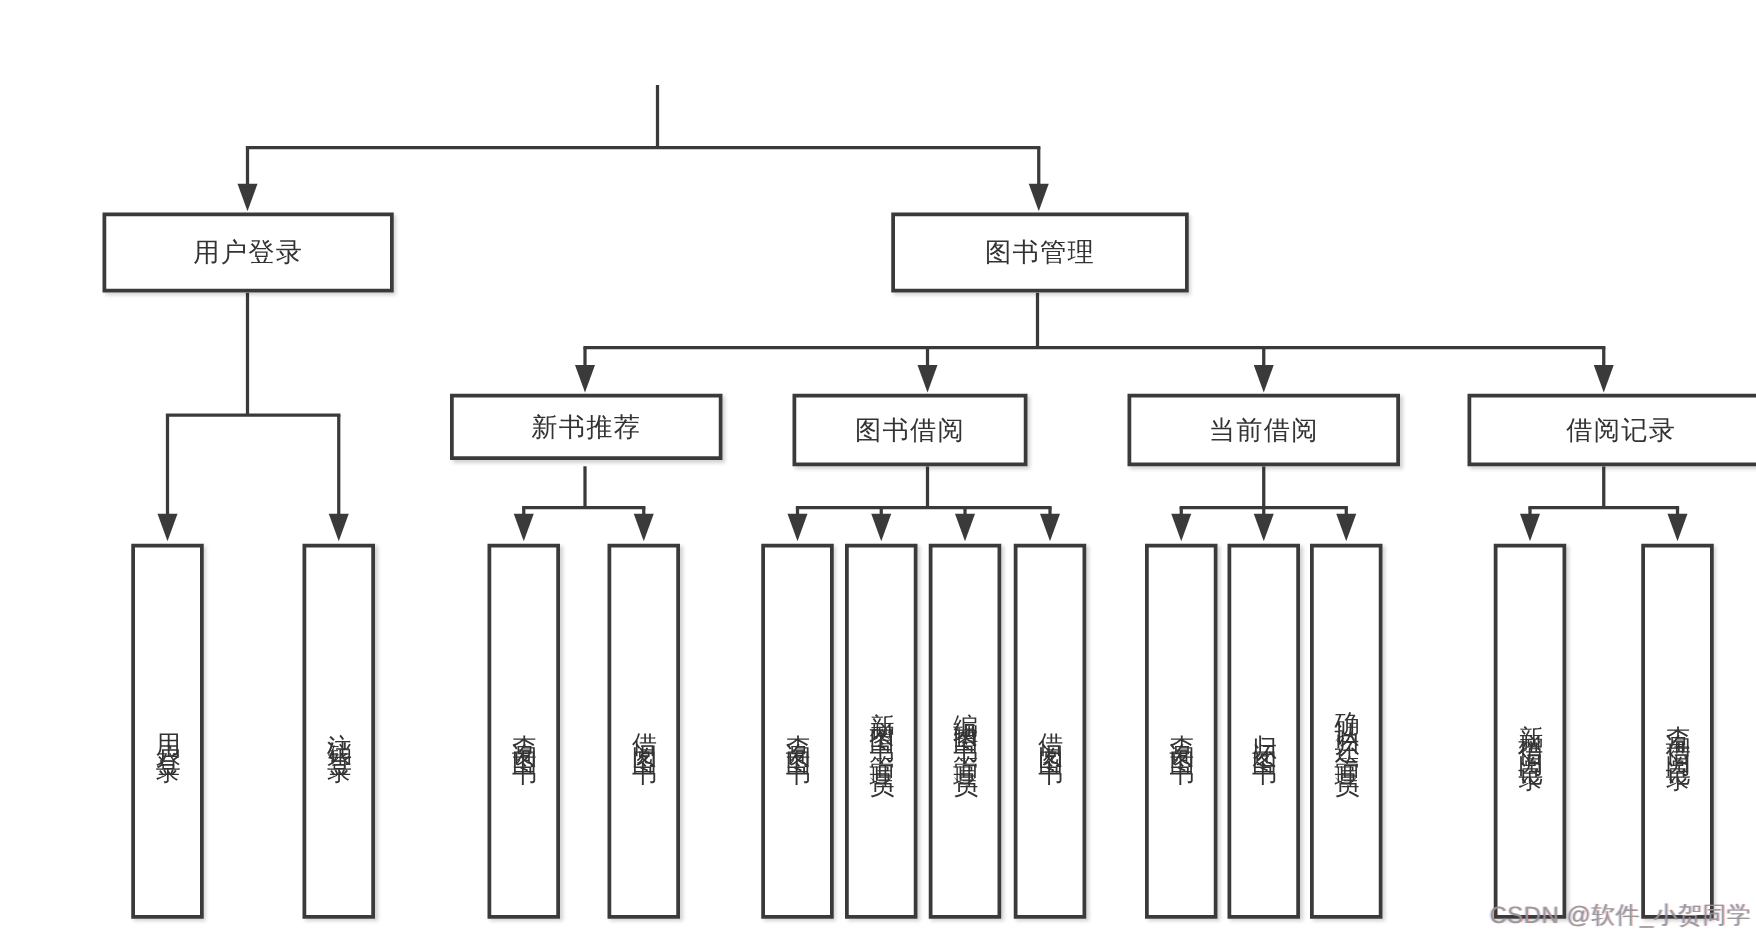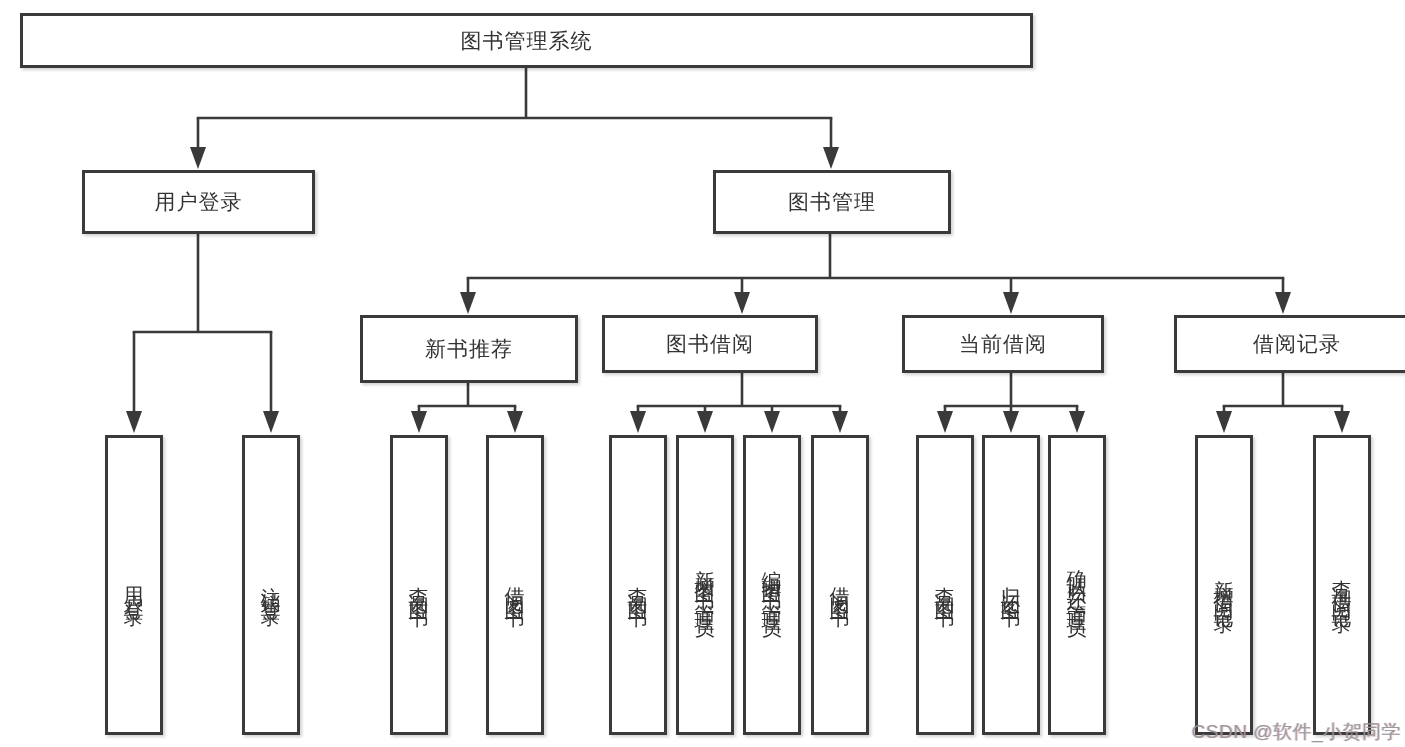--- a/index.html
+++ b/index.html
@@ -108,28 +108,27 @@
     <polygon points="1069,411 1085,411 1077,433" stroke="none"></polygon>
 
     <line x1="1283" y1="373" x2="1283" y2="406"></line>
     <line x1="1222.7" y1="406" x2="1343.3" y2="406"></line>
     <line x1="1224" y1="406" x2="1224" y2="418"></line>
     <polygon points="1216,411 1232,411 1224,433" stroke="none"></polygon>
     <line x1="1342" y1="406" x2="1342" y2="418"></line>
     <polygon points="1334,411 1350,411 1342,433" stroke="none"></polygon>
   </svg>
 
-  <div class="node h" style="left:20px;top:13px;width:1013px;height:55px">图书管理系统</div>
 
   <div class="node h" style="left:82px;top:170px;width:233px;height:64px">用户登录</div>
   <div class="node h" style="left:713px;top:170px;width:238px;height:64px">图书管理</div>
 
-  <div class="node h" style="left:360px;top:315px;width:218px;height:68px">新书推荐</div>
-  <div class="node h" style="left:602px;top:315px;width:216px;height:58px">图书借阅</div>
-  <div class="node h" style="left:902px;top:315px;width:202px;height:58px">当前借阅</div>
+  <div class="node h" style="left:360px;top:315px;width:218px;height:53px">新书推荐</div>
+  <div class="node h" style="left:634px;top:315px;width:188px;height:58px">图书借阅</div>
+  <div class="node h" style="left:902px;top:315px;width:218px;height:58px">当前借阅</div>
   <div class="node h" style="left:1174px;top:315px;width:246px;height:58px">借阅记录</div>
 
   <div class="node v" style="left:105px;top:435px">用户登录</div>
   <div class="node v" style="left:242px;top:435px">注销登录</div>
 
   <div class="node v" style="left:390px;top:435px">查询图书</div>
   <div class="node v" style="left:486px;top:435px">借阅图书</div>
 
   <div class="node v" style="left:609px;top:435px">查询图书</div>
   <div class="node v" style="left:676px;top:435px">新增图书（管理员）</div>

